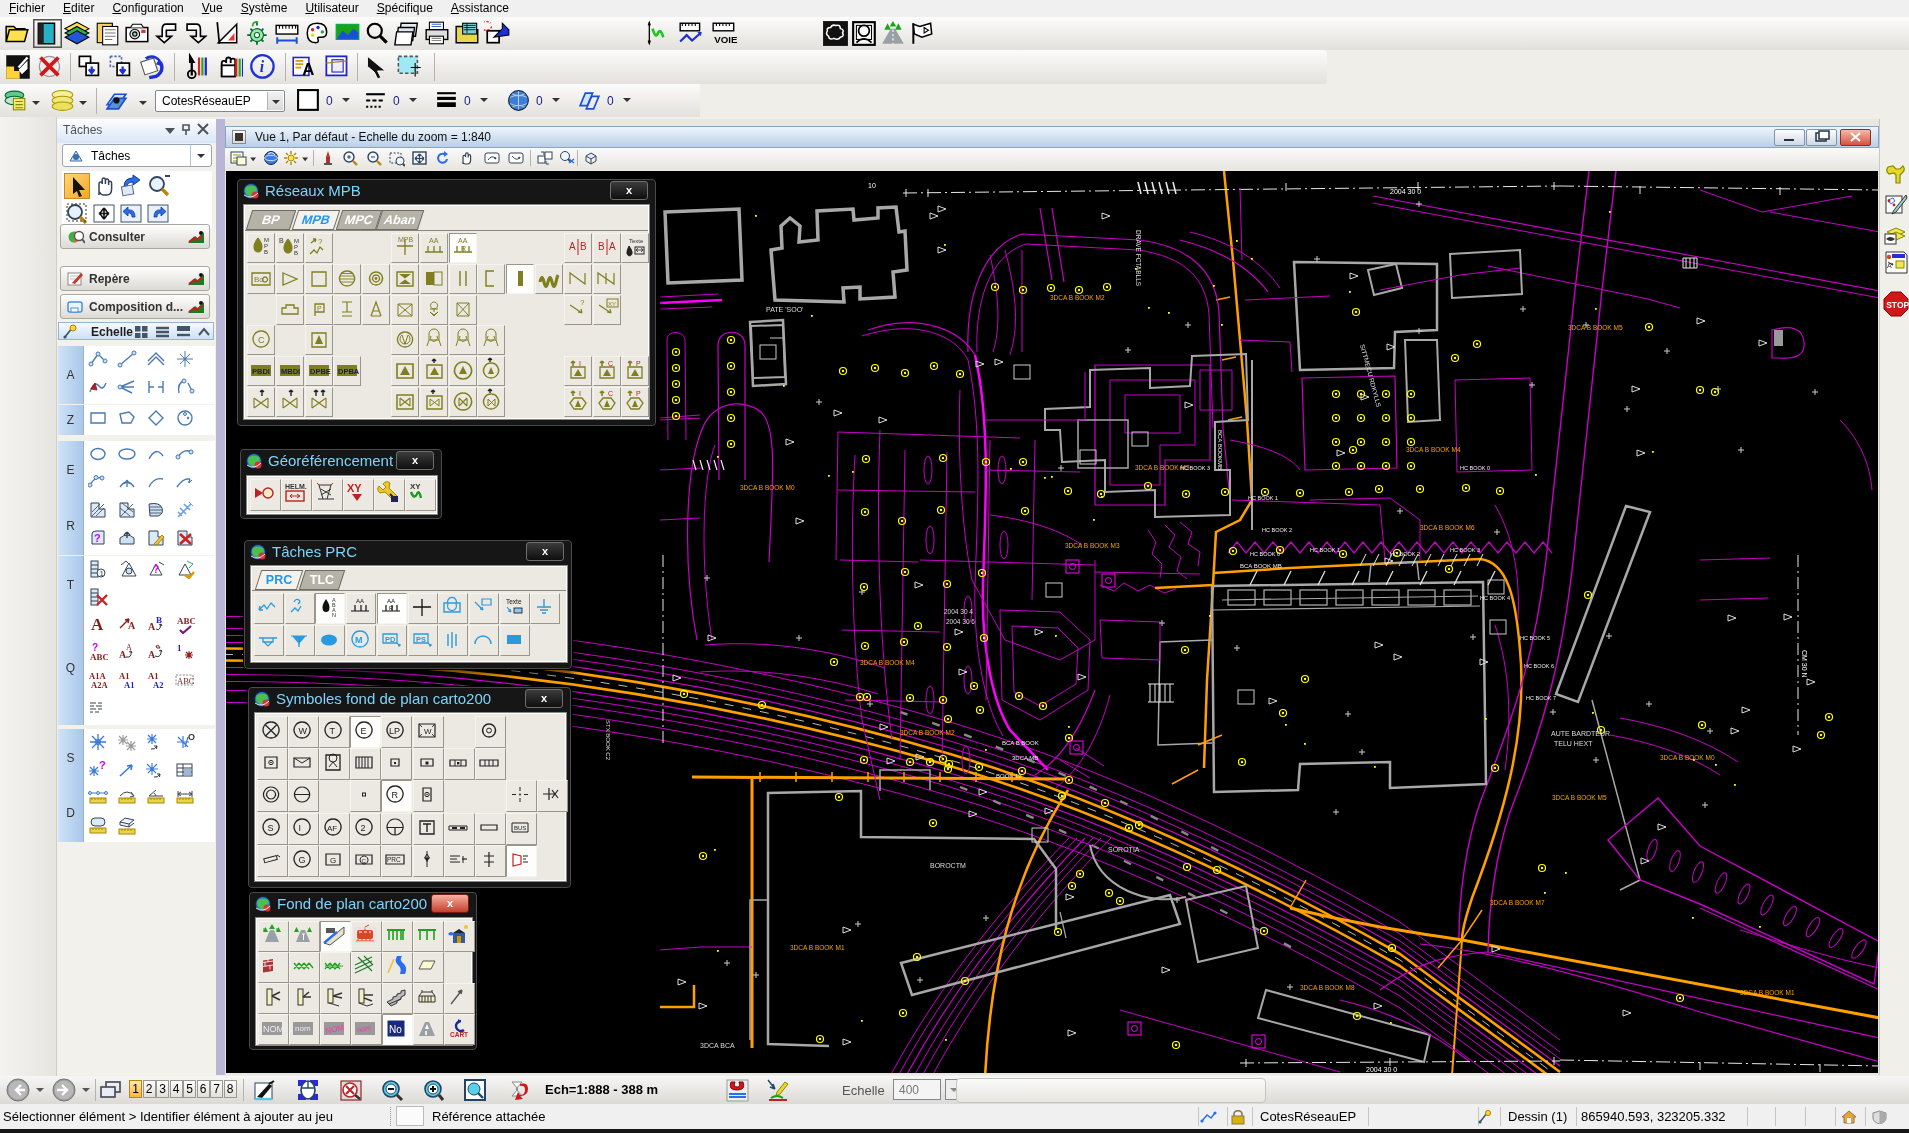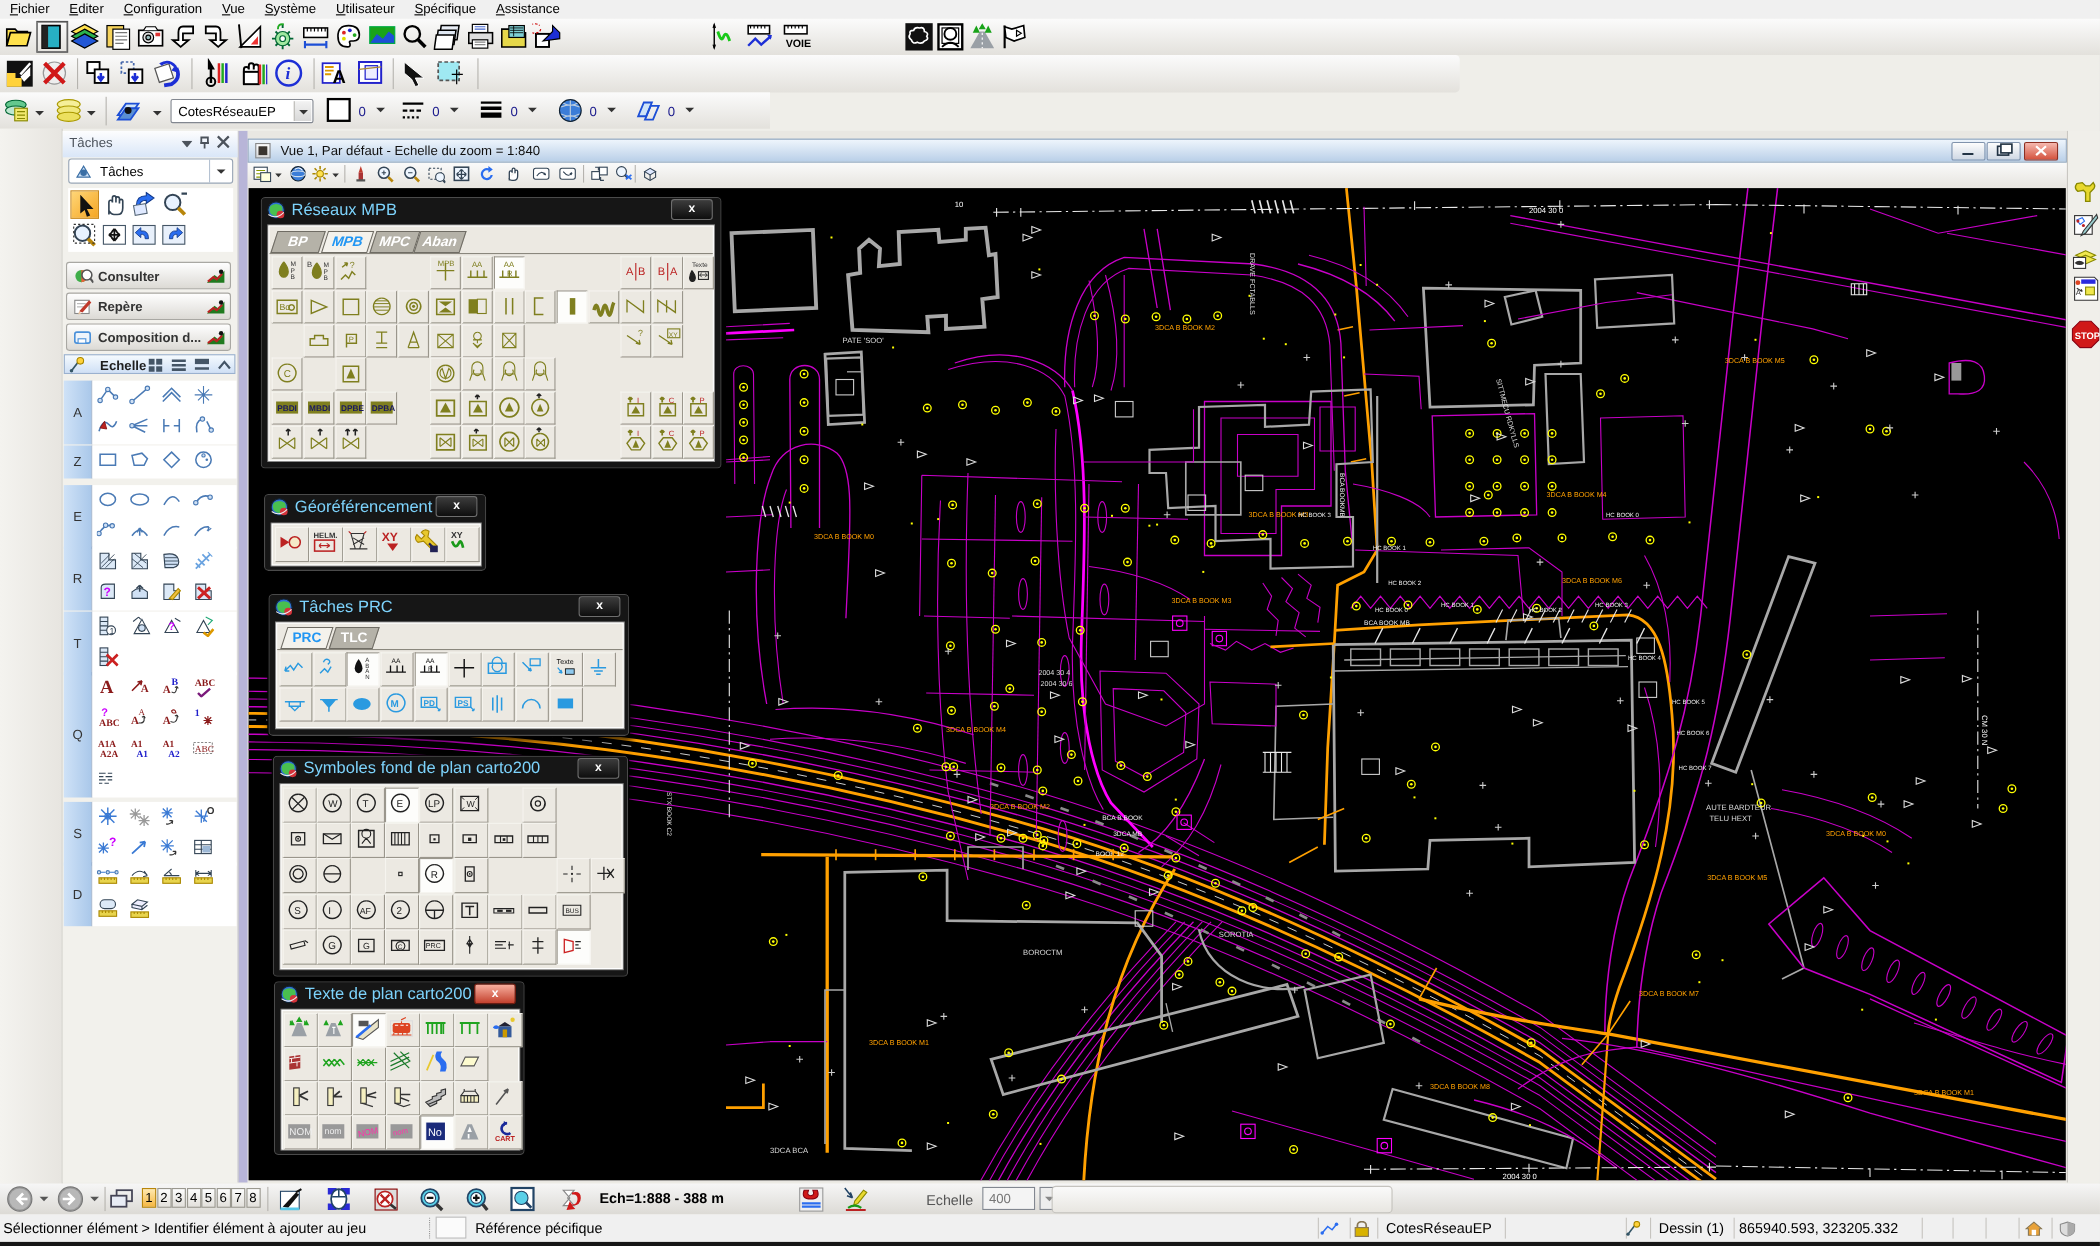--- a/index.html
+++ b/index.html
@@ -1281,21 +1281,21 @@
         <rect x="2" y="4" width="20" height="17" fill="#e8f0fb" stroke="#456"></rect>
         <path d="M16 16 Q16 8 9 9 L9 6 L4 10.5 L9 15 L9 12 Q13 11.5 13 16 Z" fill="#2a6df0" stroke="#123a8c" stroke-width="0.8"></path>
       </svg>
     </div>
     <div class="abs" style="left:88px;top:81px;width:26px;height:26px;">
       <svg class="abs" style="left:1px;top:1px" width="24" height="24">
         <rect x="2" y="4" width="20" height="17" fill="#e8f0fb" stroke="#456"></rect>
         <path d="M8 16 Q8 8 15 9 L15 6 L20 10.5 L15 15 L15 12 Q11 11.5 11 16 Z" fill="#2a6df0" stroke="#123a8c" stroke-width="0.8"></path>
       </svg>
     </div>
-    <div class="tsec" style="top:119px;">
+    <div class="tsec" style="top:105px;">
       <svg class="abs" style="left:6px;top:4px" width="18" height="16">
         <circle cx="7" cy="8" r="5.5" fill="#3fae49"></circle>
         <path d="M7 2.5 A5.5 5.5 0 0 1 7 13.5 Z" fill="#e8623a"></path>
         <circle cx="12" cy="7" r="4.5" fill="#fff" stroke="#555" stroke-width="1.4"></circle>
         <path d="M15 10 L18 14" stroke="#555" stroke-width="2"></path>
       </svg>
       <span style="position:absolute;left:28px;top:5px;">Consulter</span>
       <svg class="abs" style="left:126px;top:5px" width="18" height="14">
         <path d="M1 13 L8 6 L12 9 L17 2 L17 13 Z" fill="#1f7a1f"></path>
         <path d="M2 12 L7 8 l3 2 l5 -5" stroke="#b22" stroke-width="2" fill="none"></path>
@@ -2473,21 +2473,21 @@
     <div class="abs" style="left:288.90000000000003px;top:157.8px;width:31px;height:32px;"></div>
   </div>
 <div class="pal" style="left:248px;top:891px;width:230px;height:160px;">
     <svg class="abs" style="left:5px;top:3px" width="18" height="18">
       <circle cx="9" cy="9" r="7.5" fill="#2d6fd6"></circle>
       <path d="M4 5 Q9 2 14 5 Q16 9 13 13 Q8 16 4 12 Q2 8 4 5" fill="#49c04f"></path>
       <circle cx="9" cy="9" r="7.5" fill="none" stroke="#123"></circle>
       <circle cx="13" cy="13" r="3.5" fill="#d4333a"></circle>
       <path d="M2 13 Q9 18 16 11" stroke="#eee" fill="none"></path>
     </svg>
-    <div class="ptitle" style="left:28px;">Texte de plan carto200</div>
+    <div class="ptitle" style="left:28px;">Fond de plan carto200</div>
     <div class="pclose" style="right:8px;background:linear-gradient(#f8b0a0,#c3402c);border-color:#7a1d10;">x</div>
     <div class="pbody" style="left:7px;top:26px;width:216px;height:127px;"></div>
     <div class="cell" style="left:9px;top:29px;width:31px;height:31px;">
       <svg width="26" height="27" viewBox="0 0 26 27" style="position:absolute;left:0;top:0">
         <path d="M6 20 L11 8 L15 8 L20 20 Z" fill="#9aa0a6"></path>
         <path d="M4 10 l2.5-5 l2.5 5 Z M17 10 l2.5-5 l2.5 5 Z M10 7 l3-5 l3 5 Z" fill="#1fa41f"></path>
         <path d="M5 6 v3 M18 6 v3 M13 4 v3" stroke="#1fa41f"></path>
       </svg>
     </div>
     <div class="cell" style="left:40px;top:29px;width:31px;height:31px;">
@@ -2769,21 +2769,21 @@
     </div>
     <div class="combo" style="left:945px;top:3px;width:17px;height:21px;background:#eee;">
       <span class="arrdn" style="left:4px;top:8px;border-top-color:#888;"></span>
     </div>
     <div class="abs" style="left:956px;top:2px;width:310px;height:25px;border:1px solid #c5c3be;border-radius:4px;background:linear-gradient(#fafafa,#e8e6e1);"></div>
   </div>
 <div class="abs statusbar">
     <div class="abs" style="left:3px;top:5px;">Sélectionner élément &gt; Identifier élément à ajouter au jeu</div>
     <div class="abs" style="left:390px;top:3px;bottom:3px;width:1px;border-left:1px dotted #999;"></div>
     <div class="abs" style="left:396px;top:2px;width:28px;height:20px;background:#fbfbfb;border:1px solid #bbb;"></div>
-    <div class="abs" style="left:432px;top:5px;">Référence pécifique</div>
+    <div class="abs" style="left:432px;top:5px;">Référence attachée</div>
     <div class="scell" style="left:1198px;width:28px;"></div>
     <div class="scell" style="left:1227px;width:24px;"></div>
     <div class="scell" style="left:1252px;width:115px;"></div>
     <div class="scell" style="left:1368px;width:109px;"></div>
     <div class="scell" style="left:1478px;width:21px;"></div>
     <div class="scell" style="left:1500px;width:75px;"></div>
     <div class="scell" style="left:1576px;width:170px;"></div>
     <div class="scell" style="left:1747px;width:27px;"></div>
     <div class="scell" style="left:1775px;width:29px;"></div>
     <div class="scell" style="left:1805px;width:29px;"></div>

